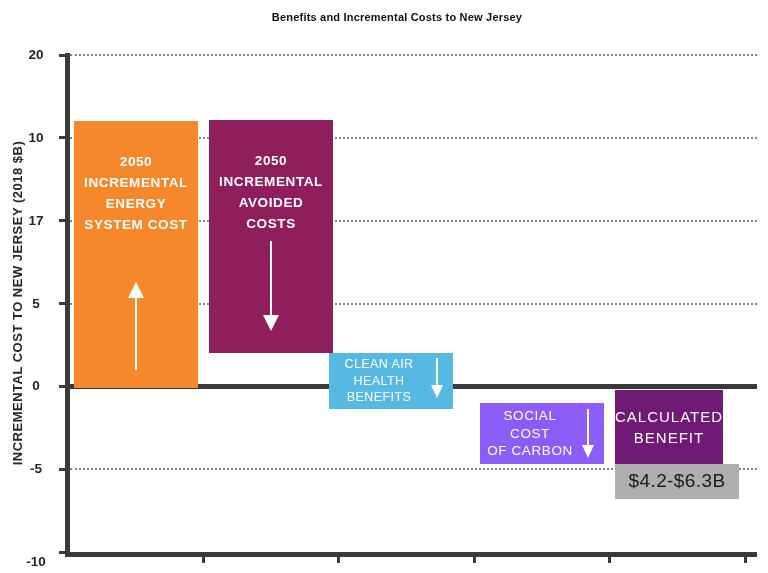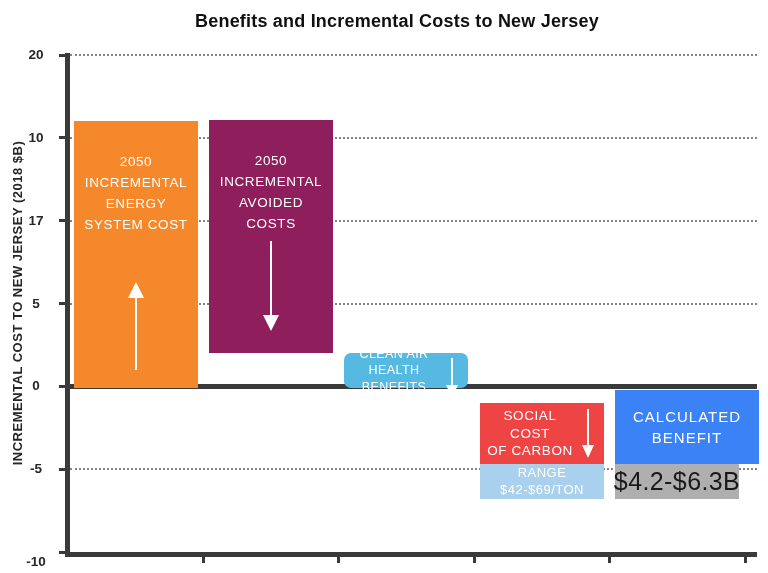--- a/index.html
+++ b/index.html
@@ -1,37 +1,37 @@
 <!DOCTYPE html>
 <html><head>
 <meta charset="utf-8">
 <style>
   html,body{margin:0;padding:0;background:#ffffff;}
   #chart{position:relative;width:768px;height:573px;background:#ffffff;
          font-family:"Liberation Sans",sans-serif;overflow:hidden;}
   #title{position:absolute;top:11px;left:0;width:768px;padding-left:26px;box-sizing:border-box;
-         text-align:center;font-size:18px;font-weight:bold;color:#101010;letter-spacing:.2px;}
+         text-align:center;font-size:11px;font-weight:bold;color:#101010;letter-spacing:.2px;}
   #ylabel{position:absolute;left:17px;top:303px;transform:translate(-50%,-50%) rotate(-90deg);
           white-space:nowrap;font-size:13px;font-weight:bold;color:#262626;letter-spacing:.5px;}
   .gridline{position:absolute;height:0;border-top:2px dotted #848484;}
   .yaxis,.xaxis,.zeroline,.ytickmark,.xtickmark{position:absolute;background:#3a3a3a;}
   .ytick{position:absolute;left:14px;width:44px;text-align:center;font-size:13.5px;font-weight:bold;
          color:#262626;line-height:16px;height:16px;}
   .bar{position:absolute;}
   .bar-label{position:absolute;left:0;right:0;top:0;bottom:0;font-size:13.5px;letter-spacing:.6px;
              text-align:center;white-space:pre-line;line-height:1.55;}
-  .lab-top{padding-top:31px;box-sizing:border-box;}
+  .lab-top{padding-top:31px;box-sizing:border-box;font-weight:bold;}
   .lab-center{display:flex;align-items:center;justify-content:center;line-height:1.3;}
   .lab-right{padding-right:26px;padding-left:2px;box-sizing:border-box;}
   .lab-sm{font-size:12.5px;line-height:1.32;letter-spacing:.4px;}
   .lab-lg{font-size:15px;letter-spacing:1px;line-height:1.4;}
   .range{position:absolute;}
   .range-label{width:100%;height:100%;display:flex;align-items:center;justify-content:center;
                font-size:13px;line-height:1.3;letter-spacing:.5px;white-space:pre-line;text-align:center;}
-  .value-label{font-size:25px;letter-spacing:.4px;}
+  .value-label{font-size:19px;letter-spacing:.4px;}
   .arrow{position:absolute;width:16px;}
   .stem{position:absolute;left:7px;width:2px;background:#ffffff;}
   .head{position:absolute;left:0;width:0;height:0;
         border-left:8px solid transparent;border-right:8px solid transparent;}
   .head-down{bottom:0;border-top:16px solid #ffffff;}
   .head-up{top:0;border-bottom:16px solid #ffffff;}
   .arrow-sm{width:12px;}
   .arrow-sm .stem{left:5px;}
   .arrow-sm .head{border-left:6px solid transparent;border-right:6px solid transparent;}
   .arrow-sm .head-down{border-top:13px solid #ffffff;}
@@ -82,41 +82,37 @@
     <div class="bar" style="left: 209px; top: 120px; width: 124px; height: 233px; background: rgb(142, 31, 92);">
       <div class="bar-label lab-top" style="color: rgb(255, 255, 255);">2050
 INCREMENTAL
 AVOIDED
 COSTS</div>
       <div class="arrow" style="left: 50%; margin-left: -8px; top: 121px; height: 90px;">
         <div class="stem" style="top: 0px; bottom: 12px;"></div>
         <div class="head head-down"></div>
       </div>
     </div>
-    <div class="bar" style="left: 344px; top: 353px; width: 124px; height: 35px; background: rgb(86, 185, 226); border-radius: 7px;">
+    <div class="bar" style="left: 329px; top: 353px; width: 124px; height: 56px; background: rgb(86, 185, 226);">
       <div class="bar-label lab-center lab-right lab-sm" style="color: rgb(255, 255, 255);">CLEAN AIR
 HEALTH
 BENEFITS</div>
       <div class="arrow arrow-sm" style="right: 10px; top: 5px; height: 40px;">
         <div class="stem" style="top: 0px; bottom: 9px;"></div>
         <div class="head head-down"></div>
       </div>
     </div>
-    <div class="bar" style="left: 480px; top: 403px; width: 124px; height: 61px; background: #ef4444;">
+    <div class="bar" style="left: 480px; top: 403px; width: 124px; height: 61px; background: #8b5cf6;">
       <div class="bar-label lab-center lab-right" style="color: rgb(255, 255, 255);">SOCIAL COST
 OF CARBON</div>
       <div class="arrow arrow-sm" style="right: 10px; top: 6px; height: 49px;">
         <div class="stem" style="top: 0px; bottom: 9px;"></div>
         <div class="head head-down"></div>
       </div>
     </div>
-    <div class="range" style="left: 480px; top: 464px; width: 124px; height: 35px; background: rgb(169, 208, 236);">
-      <div class="range-label" style="color: rgb(255, 255, 255);">RANGE
-$42-$69/TON</div>
-    </div>
-    <div class="bar" style="left: 615px; top: 390px; width: 144px; height: 74px; background: #3b82f6;">
+    <div class="bar" style="left: 615px; top: 390px; width: 108px; height: 74px; background: #701a75;">
       <div class="bar-label lab-center lab-lg" style="color: rgb(255, 255, 255);">CALCULATED
 BENEFIT</div>
     </div>
     <div class="range" style="left: 615px; top: 464px; width: 124px; height: 35px; background: rgb(176, 175, 175);">
       <div class="range-label value-label" style="color: rgb(26, 26, 26);">$4.2-$6.3B</div>
     </div>
   </div>
 
 </body></html>

